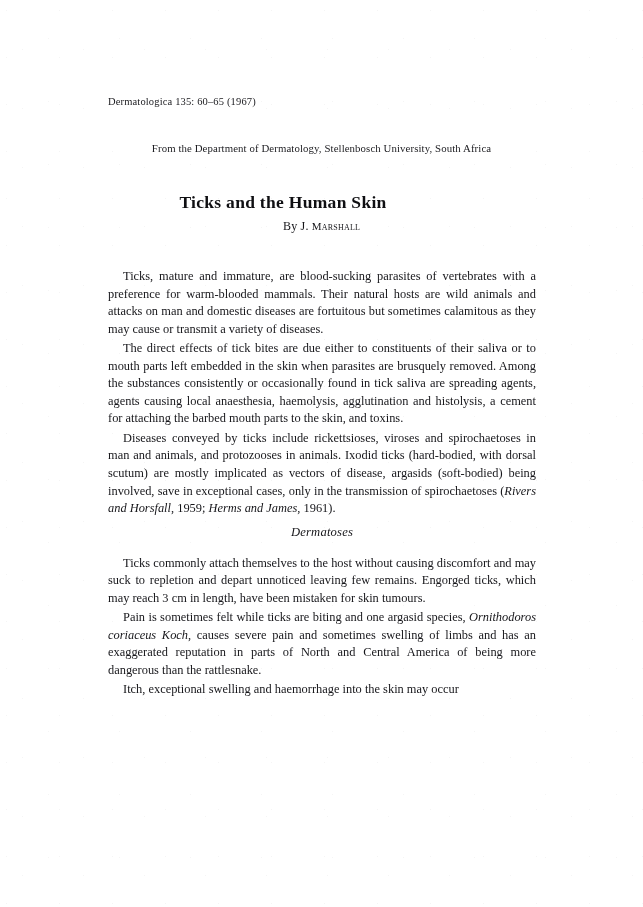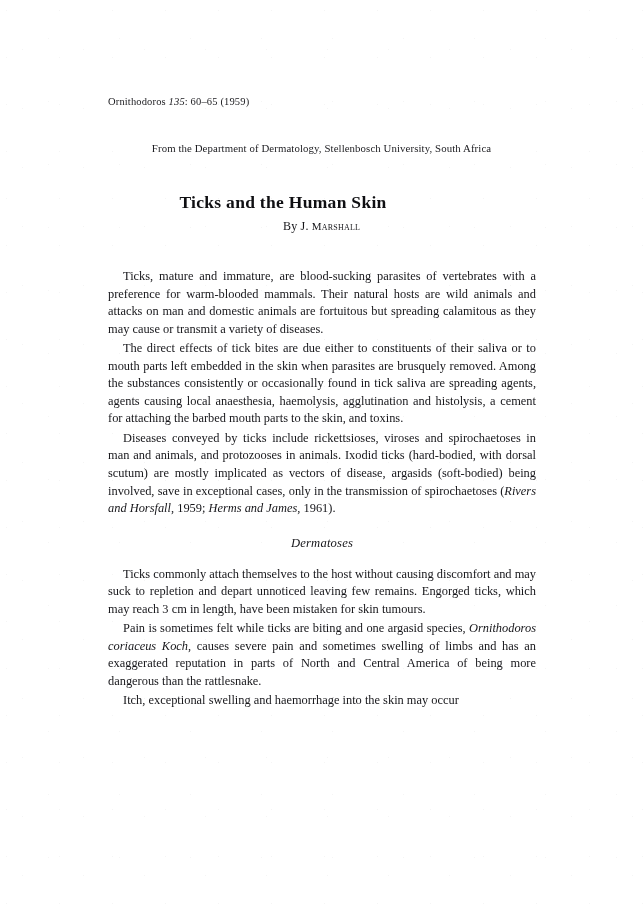--- a/index.html
+++ b/index.html
@@ -23,21 +23,20 @@
   .journal-ref {
     position: absolute;
     left: 108px;
     top: 96px;
     font-size: 10.5px;
     letter-spacing: 0.15px;
     white-space: nowrap;
     color: #1b1b1f;
   }
   .journal-ref .vol {
-    font-style: italic;
   }
 
   
   .affiliation {
     position: absolute;
     left: 0;
     top: 142px;
     width: 643px;
     text-align: center;
     font-size: 10.8px;
@@ -98,21 +97,21 @@
   .para i, .para em {
     font-style: italic;
   }
 
   
   .section-heading {
     width: 428px;
     text-align: center;
     font-style: italic;
     font-size: 12.6px;
-    margin: 18px 0 15px 0;
+    margin: 7px 0 15px 0;
     color: #16161a;
     letter-spacing: 0.2px;
   }
 
   
   .scan-grain {
     position: absolute;
     inset: 0;
     pointer-events: none;
     opacity: 0.035;
@@ -123,35 +122,35 @@
       radial-gradient(circle at 88% 14%, #000 0.5px, transparent 0.6px);
     background-size: 53px 47px, 71px 63px, 61px 59px, 83px 79px;
   }
 </style>
 </head>
 <body>
 
 <div class="page">
 
   <div class="journal-ref">
-    <span>Ornithodoros</span>
-    <span class="vol">135</span><span>: 60–65 (1959)</span>
+    <span>Dermatologica</span>
+    <span class="vol">135</span><span>: 60–65 (1967)</span>
   </div>
 
   <div class="affiliation">From the Department of Dermatology, Stellenbosch University, South Africa</div>
 
   <h1 class="title">Ticks and the Human Skin</h1>
 
   <div class="byline">
     <span>By J. </span><span class="smallcaps">Marshall</span>
   </div>
 
   <div class="body-block">
 
-    <p class="para">Ticks, mature and immature, are blood-sucking parasites of vertebrates with a preference for warm-blooded mammals. Their natural hosts are wild animals and attacks on man and domestic animals are fortuitous but spreading calamitous as they may cause or transmit a variety of diseases.</p>
+    <p class="para">Ticks, mature and immature, are blood-sucking parasites of vertebrates with a preference for warm-blooded mammals. Their natural hosts are wild animals and attacks on man and domestic diseases are fortuitous but sometimes calamitous as they may cause or transmit a variety of diseases.</p>
 
     <p class="para">The direct effects of tick bites are due either to constituents of their saliva or to mouth parts left embedded in the skin when parasites are brusquely removed. Among the substances consistently or occasionally found in tick saliva are spreading agents, agents causing local anaesthesia, haemolysis, agglutination and histolysis, a cement for attaching the barbed mouth parts to the skin, and toxins.</p>
 
     <p class="para"><span>Diseases conveyed by ticks include rickettsioses, viroses and spirochaetoses in man and animals, and protozooses in animals. Ixodid ticks (hard-bodied, with dorsal scutum) are mostly implicated as vectors of disease, argasids (soft-bodied) being involved, save in exceptional cases, only in the transmission of spirochaetoses (</span><i>Rivers and Horsfall</i><span>, 1959; </span><i>Herms and James</i><span>, 1961).</span></p>
 
     <div class="section-heading">Dermatoses</div>
 
     <p class="para">Ticks commonly attach themselves to the host without causing discomfort and may suck to repletion and depart unnoticed leaving few remains. Engorged ticks, which may reach 3 cm in length, have been mistaken for skin tumours.</p>
 
 

